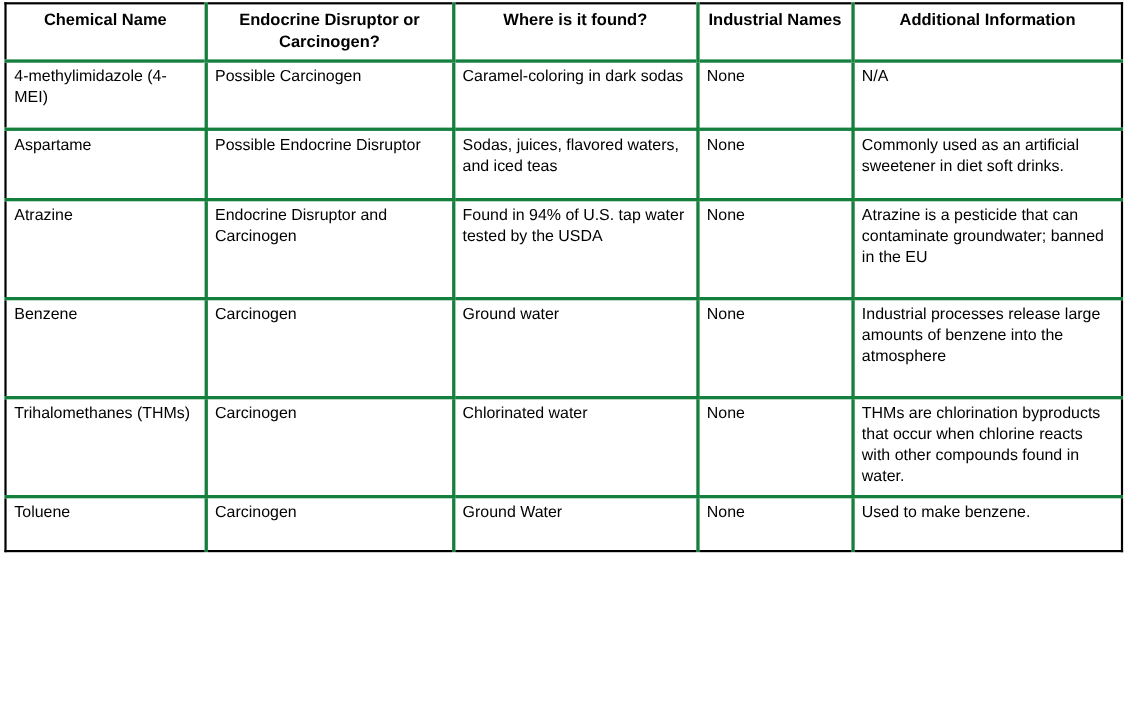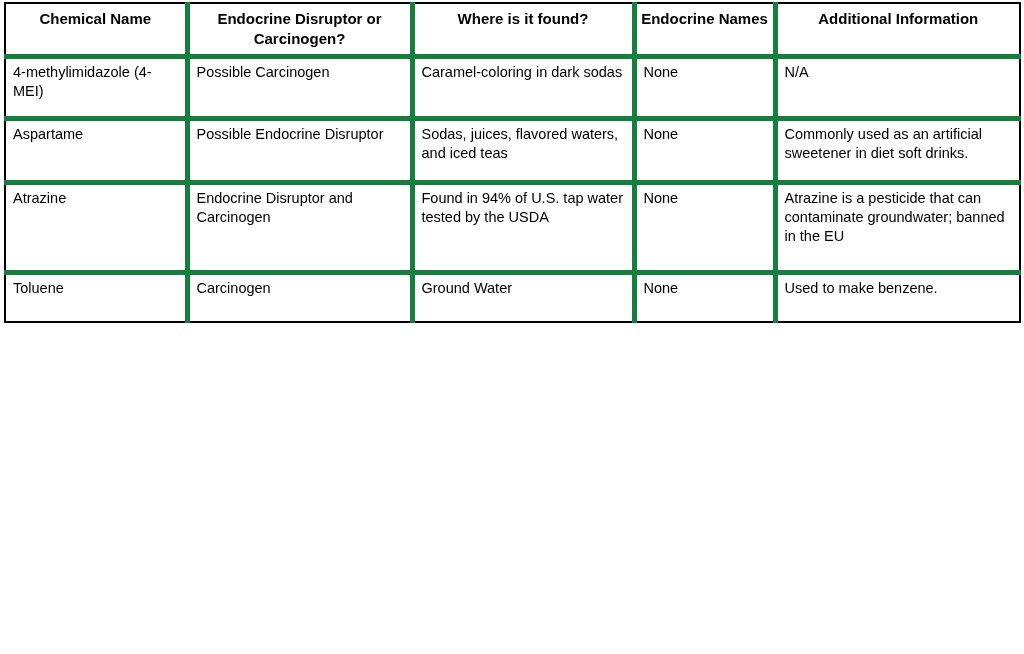--- a/index.html
+++ b/index.html
@@ -26,21 +26,21 @@
     position: absolute;
     left: 4px;
     top: 2px;
     width: 1015px;
     border-collapse: collapse;
     table-layout: fixed;
     background: #ffffff;
   }
   table.data-table td,
   table.data-table th {
-    border: 5px solid #15803d;
+    border: 3px solid #15803d;
     vertical-align: top;
     padding: 4px 6px 4px 7px;
     font-size: 14.5px;
     line-height: 1.33;
     font-weight: normal;
     text-align: left;
     background: #ffffff;
     word-wrap: break-word;
     overflow-wrap: break-word;
   }
@@ -93,21 +93,21 @@
       <col class="c1">
       <col class="c2">
       <col class="c3">
       <col class="c4">
     </colgroup>
     <thead>
       <tr>
         <th>Chemical Name</th>
         <th>Endocrine Disruptor or Carcinogen?</th>
         <th>Where is it found?</th>
-        <th>Endocrine Names</th>
+        <th>Industrial Names</th>
         <th>Additional Information</th>
       </tr>
     </thead>
     <tbody>
       <tr class="r0">
         <td>4-methylimidazole (4-MEI)</td>
         <td>Possible Carcinogen</td>
         <td>Caramel-coloring in dark sodas</td>
         <td>None</td>
         <td>N/A</td>
@@ -119,20 +119,34 @@
         <td>None</td>
         <td>Commonly used as an artificial sweetener in diet soft drinks.</td>
       </tr>
       <tr class="r2">
         <td>Atrazine</td>
         <td>Endocrine Disruptor and Carcinogen</td>
         <td>Found in 94% of U.S. tap water tested by the USDA</td>
         <td>None</td>
         <td>Atrazine is a pesticide that can contaminate groundwater; banned in the EU</td>
       </tr>
+      <tr class="r3">
+        <td>Benzene</td>
+        <td>Carcinogen</td>
+        <td>Ground water</td>
+        <td>None</td>
+        <td>Industrial processes release large amounts of benzene into the atmosphere</td>
+      </tr>
+      <tr class="r4">
+        <td>Trihalomethanes (THMs)</td>
+        <td>Carcinogen</td>
+        <td>Chlorinated water</td>
+        <td>None</td>
+        <td>THMs are chlorination byproducts that occur when chlorine reacts with other compounds found in water.</td>
+      </tr>
       <tr class="r7">
         <td>Toluene</td>
         <td>Carcinogen</td>
         <td>Ground Water</td>
         <td>None</td>
         <td>Used to make benzene.</td>
       </tr>
     </tbody>
   </table>
 </div>

